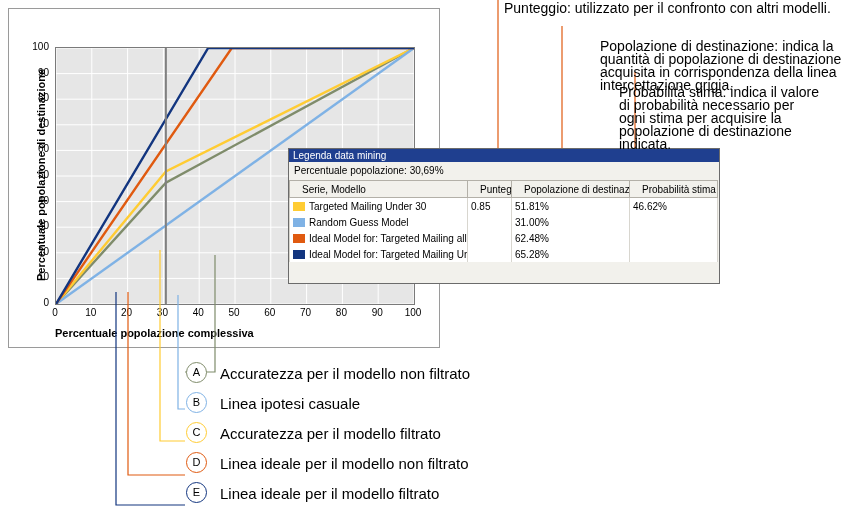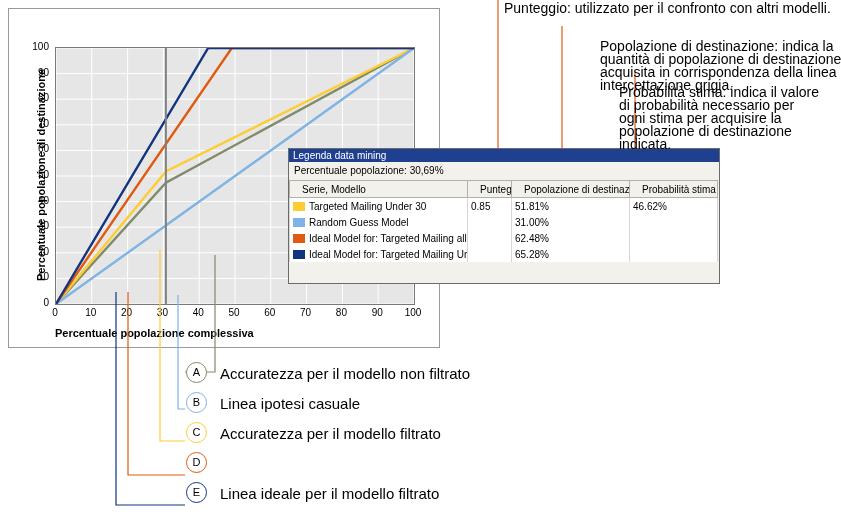--- a/index.html
+++ b/index.html
@@ -225,18 +225,19 @@
     <div class="leg-row">
       <div class="circle" style="border: 1.5px solid rgb(127, 178, 229);">B</div>
       <div class="leg-text">Linea ipotesi casuale</div>
     </div>
     <div class="leg-row">
       <div class="circle" style="border: 1.5px solid rgb(255, 204, 51);">C</div>
       <div class="leg-text">Accuratezza per il modello filtrato</div>
     </div>
     <div class="leg-row">
       <div class="circle" style="border: 1.5px solid rgb(224, 90, 16);">D</div>
+      <div class="leg-text">Linea ideale per il modello non filtrato</div>
     </div>
     <div class="leg-row">
       <div class="circle" style="border: 1.5px solid rgb(18, 53, 127);">E</div>
       <div class="leg-text">Linea ideale per il modello filtrato</div>
     </div>
   </div>
 
 </body></html>

